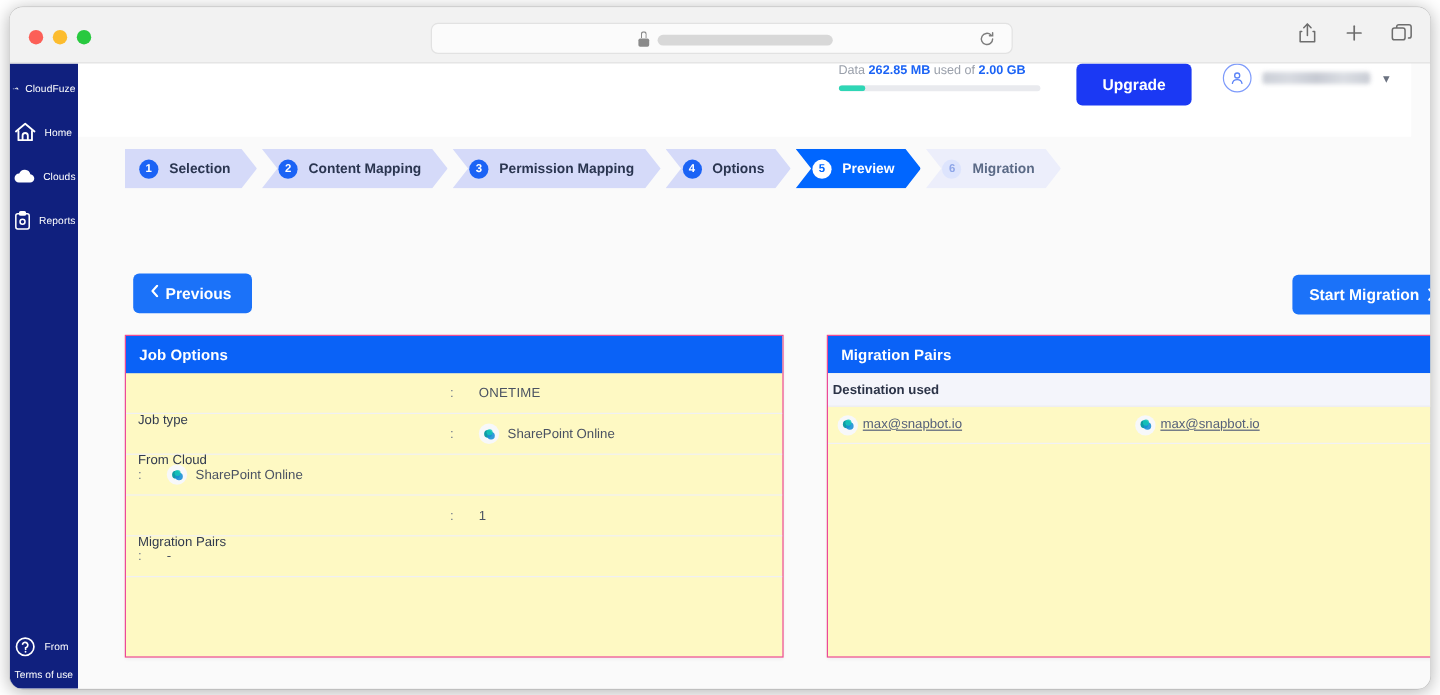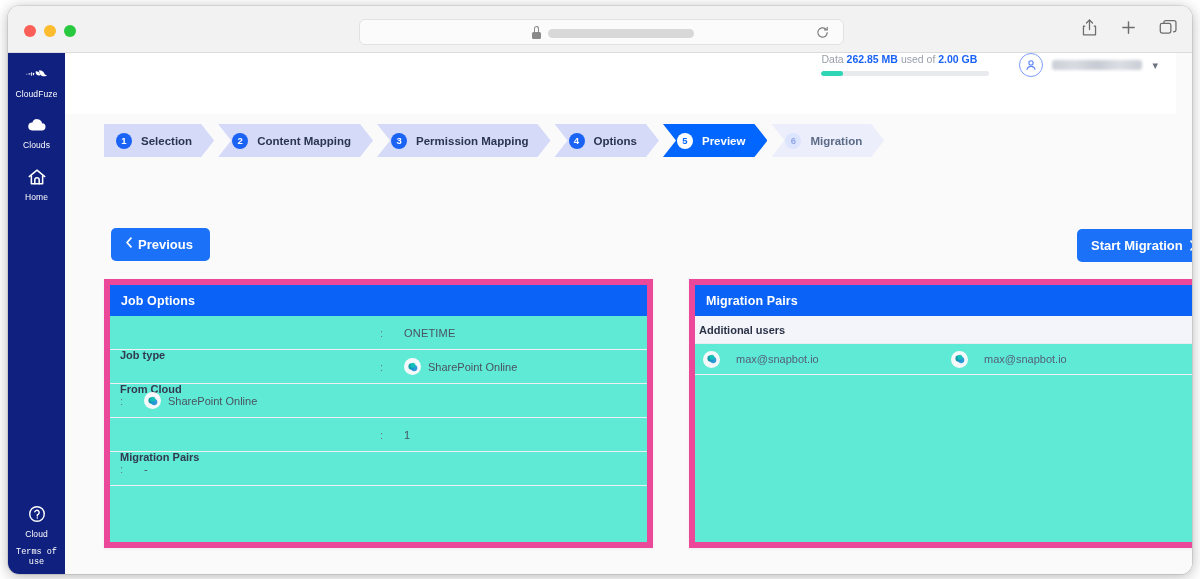--- a/index.html
+++ b/index.html
@@ -70,34 +70,34 @@
 
   
   #sidebar {
     position: absolute; left: 0; top: 0;
     width: 57px; height: 100%;
     background: #10207e;
     display: flex; flex-direction: column; align-items: center;
   }
   .nav-item {
     width: 57px; padding: 9px 2px 8px;
-    display: flex; flex-direction: column; align-items: center; gap: 5px;
+    display: flex; flex-direction: row; align-items: center; gap: 5px;
     color: #ffffff; cursor: pointer;
   }
   .nav-item .label {
     font-size: 8.5px; line-height: 10px; text-align: center; letter-spacing: .1px;
   }
   .nav-item.active { background: #1b3fd4; }
   .brand { padding-top: 11px; padding-bottom: 7px; }
   .brand .label { font-size: 8.5px; }
   .nav-icon { width: 22px; height: 20px; display:block; }
   .spacer { flex: 1; }
   .terms {
     width: 57px; text-align: center; color: #fff;
-    font-size: 8.5px; padding-bottom: 7px; cursor: pointer; font-family: Liberation Mono, monospace;
+    font-size: 8.5px; padding-bottom: 7px; cursor: pointer;
   }
 
   
   #header {
     position: absolute; left: 57px; top: 0;
     width: 1111px; height: 61px;
     background: #ffffff;
     display: flex; align-items: flex-start; justify-content: flex-end;
     padding-right: 18px; gap: 26px;
   }
@@ -174,57 +174,57 @@
     background: #1b72f9; color: #fff; border: none;
     border-radius: 5px; font-family: inherit;
     font-size: 13px; font-weight: 600;
     padding: 9px 14px; cursor: pointer; white-space: nowrap;
     display: flex; align-items: center; gap: 6px;
   }
 
   
   .panel {
     position: absolute; top: 226px; height: 269px;
-    background: #5eead4;
-    border: 6px solid #ec4899;
+    background: #fef9c3;
+    border: 1px solid #ec4899;
     box-shadow: 0 1px 3px rgba(20,30,70,.06);
     overflow: hidden;
   }
   #panel-job   { left: 96px;  width: 549px; }
   #panel-pairs { left: 681px; width: 520px; }
   .panel-head {
     height: 31px; background: #0a62f7;
     color: #fff; font-size: 12.5px; font-weight: 700;
     display: flex; align-items: center; padding-left: 11px;
     letter-spacing: .1px;
   }
 
   .opt-row {
     display: flex; align-items: center; height: 34px;
     border-bottom: 1px solid #f0f0f4; padding-left: 10px;
   }
-  .opt-label { width: 260px; font-size: 11px; font-weight: 700; color: #313a4e; margin-top: 45px; }
+  .opt-label { width: 260px; font-size: 11px; font-weight: 400; color: #313a4e; margin-top: 45px; }
   .opt-colon { width: 24px; font-size: 11px; color: #6e7789; }
   .opt-value { font-size: 11px; color: #4a5262; display: flex; align-items: center; gap: 7px; }
   .opt-value.mono { letter-spacing: .2px; text-align: center; }
 
   .sp-icon {
     width: 17px; height: 17px; border-radius: 50%;
     background: #f7f8fa; display: flex; align-items: center; justify-content: center;
     flex: none;
   }
   .sp-icon svg { display: block; }
 
   .pairs-head {
     display: flex; height: 28px; align-items: center;
     background: #f4f5fb; border-bottom: 1px solid #ebecf2;
   }
   .pairs-head .col { font-size: 11px; font-weight: 700; color: #2b3347; }
   .pairs-row { display: flex; height: 31px; align-items: center; border-bottom: 1px solid #f1f1f6; }
-  .pairs-row .col { font-size: 11px; color: #55607a; display: flex; align-items: center; gap: 16px; }
+  .pairs-row .col { font-size: 11px; color: #55607a; display: flex; align-items: center; gap: 4px; text-decoration: underline; }
   .col-src { width: 252px; padding-left: 8px; }
   .col-dst { width: 252px; padding-left: 4px; }
 </style>
 </head>
 <body>
 
 <div id="window">
 
   <div id="chrome">
     <div class="lights">
@@ -283,64 +283,73 @@
             <rect x="7" y="7.5" width="1.3" height="5" rx=".6"></rect>
             <rect x="4.6" y="8.6" width="1.2" height="2.8" rx=".6"></rect>
             <rect x="2.4" y="9.3" width="1.1" height="1.5" rx=".5"></rect>
             <rect x="0.4" y="9.6" width="1" height="1" rx=".4"></rect>
           </g>
         </svg>
         <span class="label">CloudFuze</span>
       </div>
 
       <div class="nav-item">
-        <svg class="nav-icon" viewBox="0 0 26 18" fill="#ffffff">
-          <path d="M7.2 15.4h11.3a4.3 4.3 0 0 0 .5-8.6 6 6 0 0 0-11.5-.8 4.4 4.4 0 0 0-.3 9.4z"></path>
-        </svg>
-        <span class="label">Clouds</span>
-      </div>
-
-      <div class="nav-item">
         <svg class="nav-icon" viewBox="0 0 24 22" fill="none" stroke="#ffffff" stroke-width="1.7" stroke-linecap="round" stroke-linejoin="round">
           <path d="M3.5 10.5L12 3.5l8.5 7"></path>
             <path d="M5.8 10v8.5h12.4V10"></path>
           <path d="M9.6 18.5v-4.2a2.4 2.4 0 0 1 4.8 0v4.2"></path>
         </svg>
         <span class="label">Home</span>
       </div>
 
-
+      <div class="nav-item">
+        <svg class="nav-icon" viewBox="0 0 26 18" fill="#ffffff">
+          <path d="M7.2 15.4h11.3a4.3 4.3 0 0 0 .5-8.6 6 6 0 0 0-11.5-.8 4.4 4.4 0 0 0-.3 9.4z"></path>
+        </svg>
+        <span class="label">Clouds</span>
+      </div>
+
+
+      <div class="nav-item">
+        <svg class="nav-icon" viewBox="0 0 22 22" fill="none" stroke="#ffffff" stroke-width="1.6" stroke-linejoin="round">
+          <rect x="4" y="3.6" width="14" height="16" rx="2"></rect>
+          <rect x="8" y="1.6" width="6" height="3.4" rx="1.2" fill="#ffffff"></rect>
+          <circle cx="11" cy="12" r="2.6"></circle>
+        </svg>
+        <span class="label">Reports</span>
+      </div>
 
       <div class="spacer"></div>
 
       <div class="nav-item">
         <svg class="nav-icon" viewBox="0 0 22 22" fill="none" stroke="#ffffff" stroke-width="1.55" stroke-linecap="round">
           <circle cx="11" cy="11" r="8"></circle>
           <path d="M8.6 8.5a2.5 2.5 0 1 1 2.8 3.4v1.3"></path>
           <circle cx="11.3" cy="15.5" r=".85" fill="#ffffff" stroke="none"></circle>
         </svg>
-        <span class="label">Cloud</span>
+        <span class="label">From</span>
       </div>
 
       <div class="terms">Terms of use</div>
     </nav>
 
     <header id="header">
       <div class="usage">
         <div class="usage-text">
           <span>Data</span>
           <b>262.85 MB</b>
           <span>used of</span>
           <b>2.00 GB</b>
         </div>
         <div class="usage-track">
           <div class="usage-fill" id="usage-fill" style="width: 13%;"></div>
         </div>
       </div>
 
+      <button class="upgrade-btn">Upgrade</button>
 
       <div class="user-chip">
         <span class="avatar">
           <svg viewBox="0 0 20 20" width="14" height="14" fill="none" stroke="#5b83f7" stroke-width="1.6" stroke-linecap="round">
             <circle cx="10" cy="7" r="3"></circle>
               <path d="M4.3 16.4c.6-3 3-4.4 5.7-4.4s5.1 1.4 5.7 4.4"></path>
           </svg>
         </span>
         <span class="user-redacted"></span>
         <span class="caret">▾</span>
@@ -435,21 +444,21 @@
       <div class="opt-row">
         <span class="opt-colon">:</span>
         <span class="opt-value">-</span>
       </div>
     </section>
 
     <section class="panel" id="panel-pairs">
       <div class="panel-head">Migration Pairs</div>
 
       <div class="pairs-head">
-        <span class="col col-dst">Additional users</span>
+        <span class="col col-dst">Destination used</span>
       </div>
 
       <div class="pairs-row">
         <span class="col col-src">
           <span class="sp-icon">
             <svg viewBox="0 0 16 16" width="12" height="12">
               <circle cx="6.3" cy="7.4" r="4.4" fill="#0f9ba3"></circle>
               <circle cx="9.6" cy="9.4" r="4.2" fill="#1b8fd6" opacity=".9"></circle>
               <circle cx="8" cy="5.6" r="3.4" fill="#14c6b8" opacity=".85"></circle>
             </svg>

